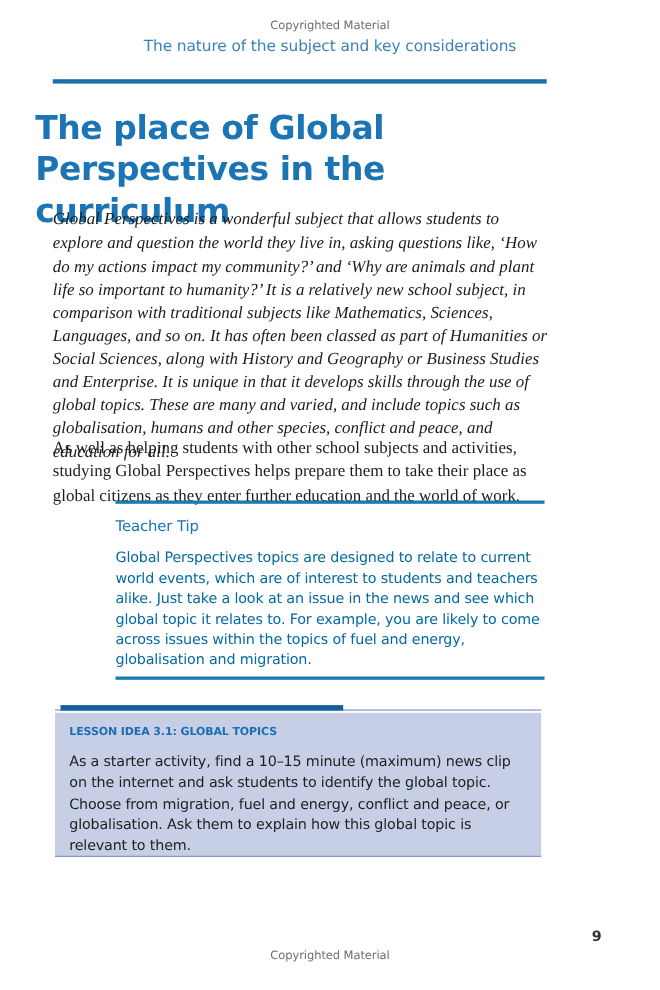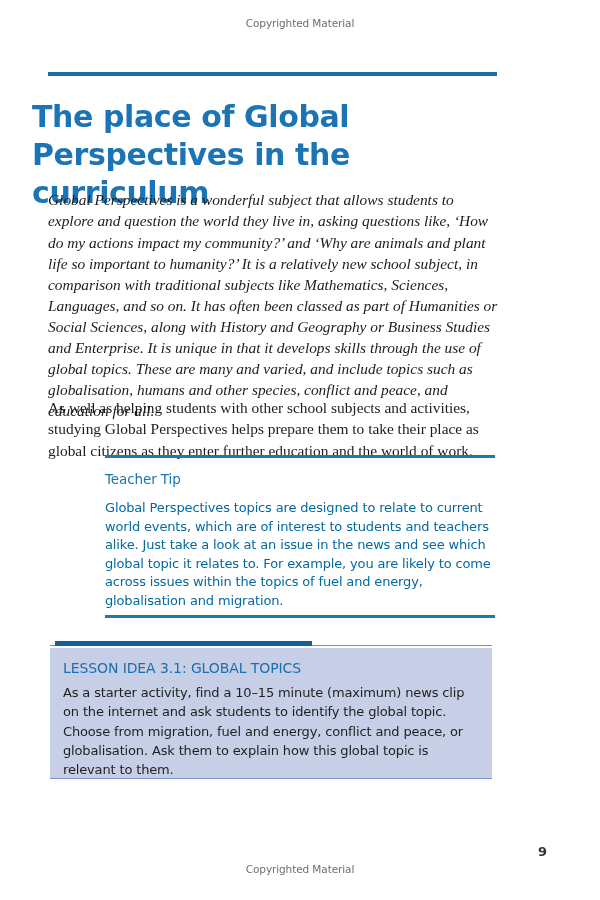--- a/index.html
+++ b/index.html
@@ -167,22 +167,22 @@
     left: 55px;
     width: 257px;
     height: 5px;
     background: #15609c;
   }
   .lesson-title {
     position: absolute;
     top: 660px;
     left: 63px;
     font-family: "DejaVu Sans", sans-serif;
-    font-weight: normal;
-    font-size: 14px;
+    font-weight: bold;
+    font-size: 10px;
     color: #1b6eb0;
     letter-spacing: -0.1px;
   }
   .lesson-body {
     position: absolute;
     top: 683px;
     left: 63px;
     width: 420px;
     font-family: "DejaVu Sans", sans-serif;
     font-size: 13px;
@@ -191,20 +191,21 @@
     letter-spacing: -0.15px;
   }
 </style>
 </head>
 <body>
 
 <div class="page">
 
   <div class="copyright-top">Copyrighted Material</div>
 
+  <div class="running-head">The nature of the subject and key considerations</div>
 
   <div class="title-rule"></div>
 
   <h1 class="chapter-title">The place of Global Perspectives in the curriculum</h1>
 
   <p class="body-copy" id="para-1">Global Perspectives is a wonderful subject that allows students to explore and question the world they live in, asking questions like, ‘How do my actions impact my community?’ and ‘Why are animals and plant life so important to humanity?’ It is a relatively new school subject, in comparison with traditional subjects like Mathematics, Sciences, Languages, and so on. It has often been classed as part of Humanities or Social Sciences, along with History and Geography or Business Studies and Enterprise. It is unique in that it develops skills through the use of global topics. These are many and varied, and include topics such as globalisation, humans and other species, conflict and peace, and education for all.</p>
 
   <p class="body-copy" id="para-2">As well as helping students with other school subjects and activities, studying Global Perspectives helps prepare them to take their place as global citizens as they enter further education and the world of work.</p>
 
   <section class="teacher-tip">

